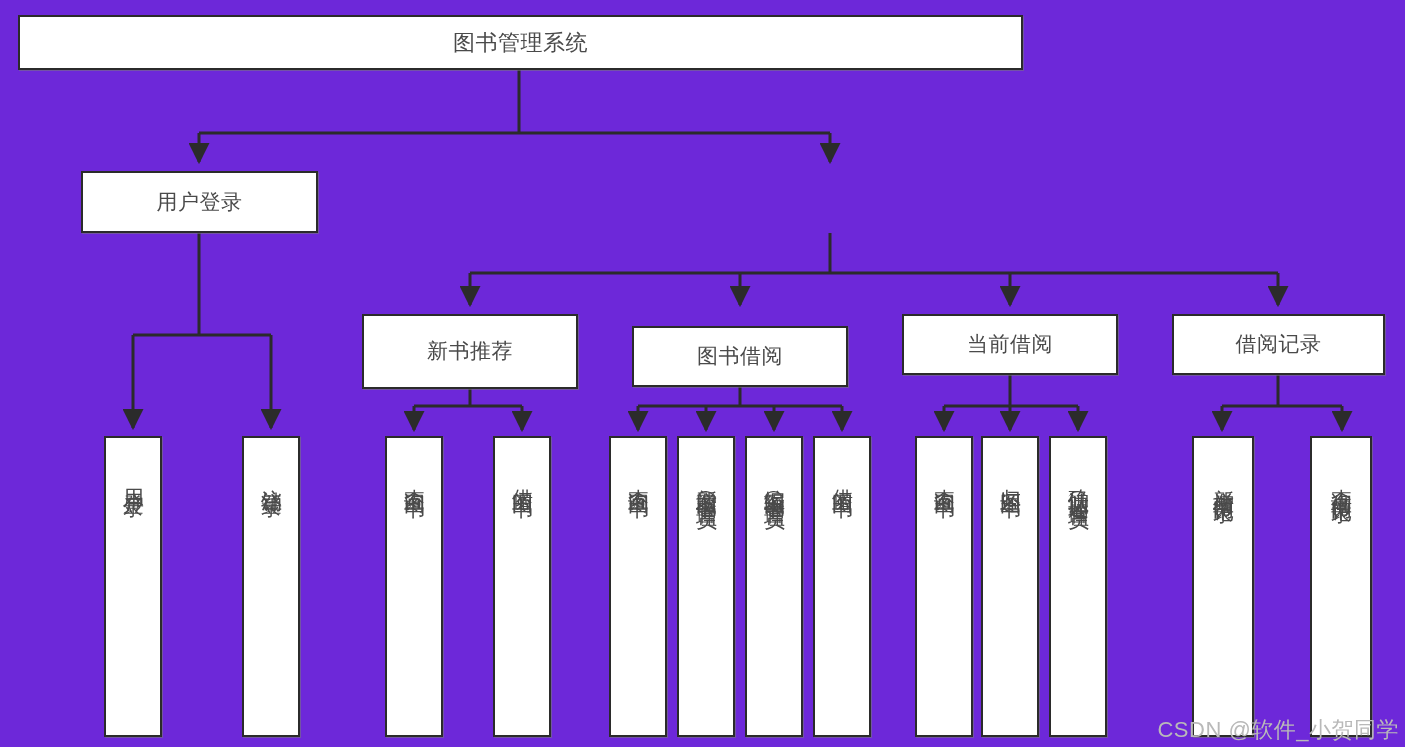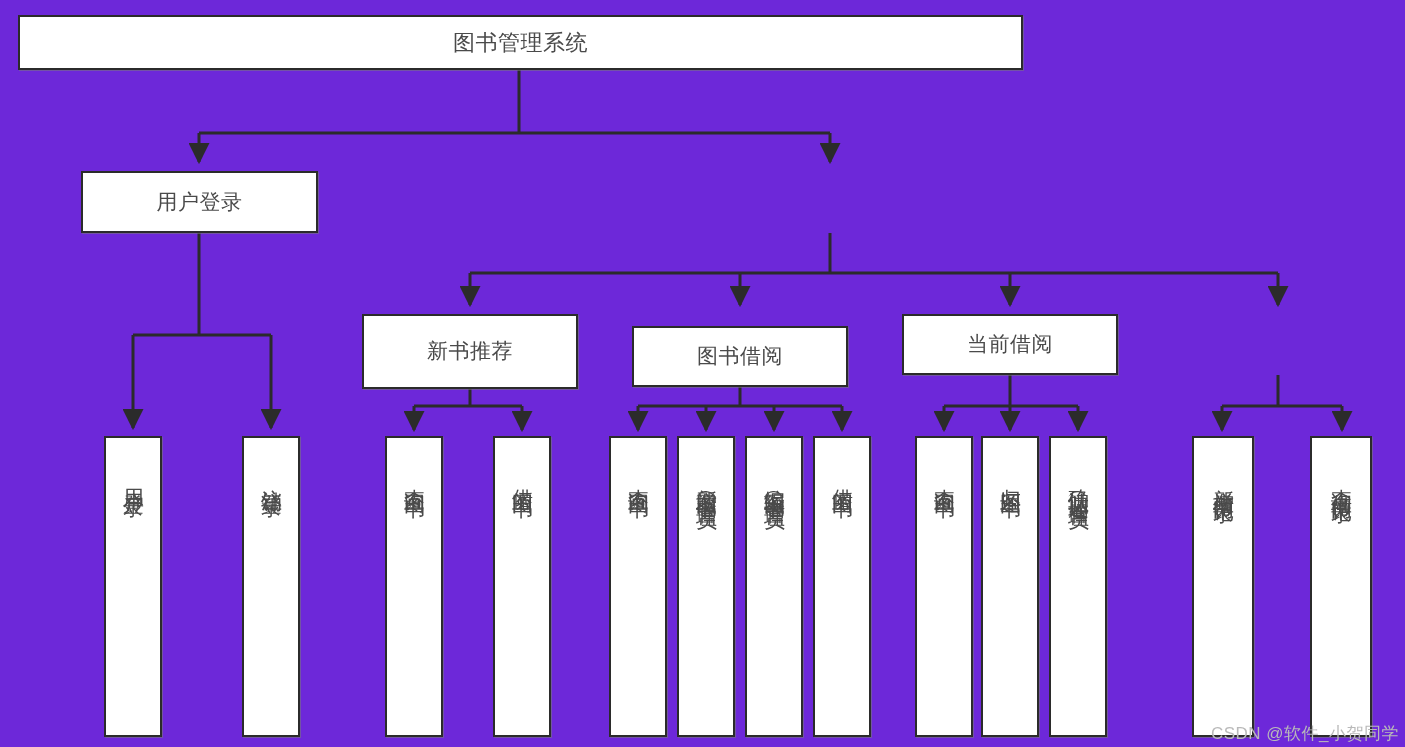--- a/index.html
+++ b/index.html
@@ -54,21 +54,21 @@
     text-orientation: upright;
     white-space: nowrap;
     letter-spacing: 3px;
     font-size: 21px;
   }
   .node.root .label { font-size: 22px; }
   .watermark {
     position: absolute;
     right: 6px;
     bottom: 2px;
-    font-size: 17px;
+    font-size: 22px;
     color: #b9b9b9;
     letter-spacing: 0.5px;
     white-space: nowrap;
     z-index: 5;
   }
 </style>
 </head>
 <body>
 
 <div id="canvas">
@@ -136,20 +136,23 @@
 
   <div class="node" style="left:362px; top:314px; width:216px; height:75px;">
     <span class="label">新书推荐</span>
   </div>
   <div class="node" style="left:632px; top:314px; width:216px; height:61px;margin-top:12px;">
     <span class="label">图书借阅</span>
   </div>
   <div class="node" style="left:902px; top:314px; width:216px; height:61px;">
     <span class="label">当前借阅</span>
   </div>
+  <div class="node" style="left:1172px; top:314px; width:213px; height:61px;">
+    <span class="label">借阅记录</span>
+  </div>
 
   <div class="node vert" style="left:104px; top:436px; width:58px; height:301px;">
     <span class="label">用户登录</span>
   </div>
   <div class="node vert" style="left:242px; top:436px; width:58px; height:301px;">
     <span class="label">注销登录</span>
   </div>
 
   <div class="node vert" style="left:385px; top:436px; width:58px; height:301px;">
     <span class="label">查询图书</span>

